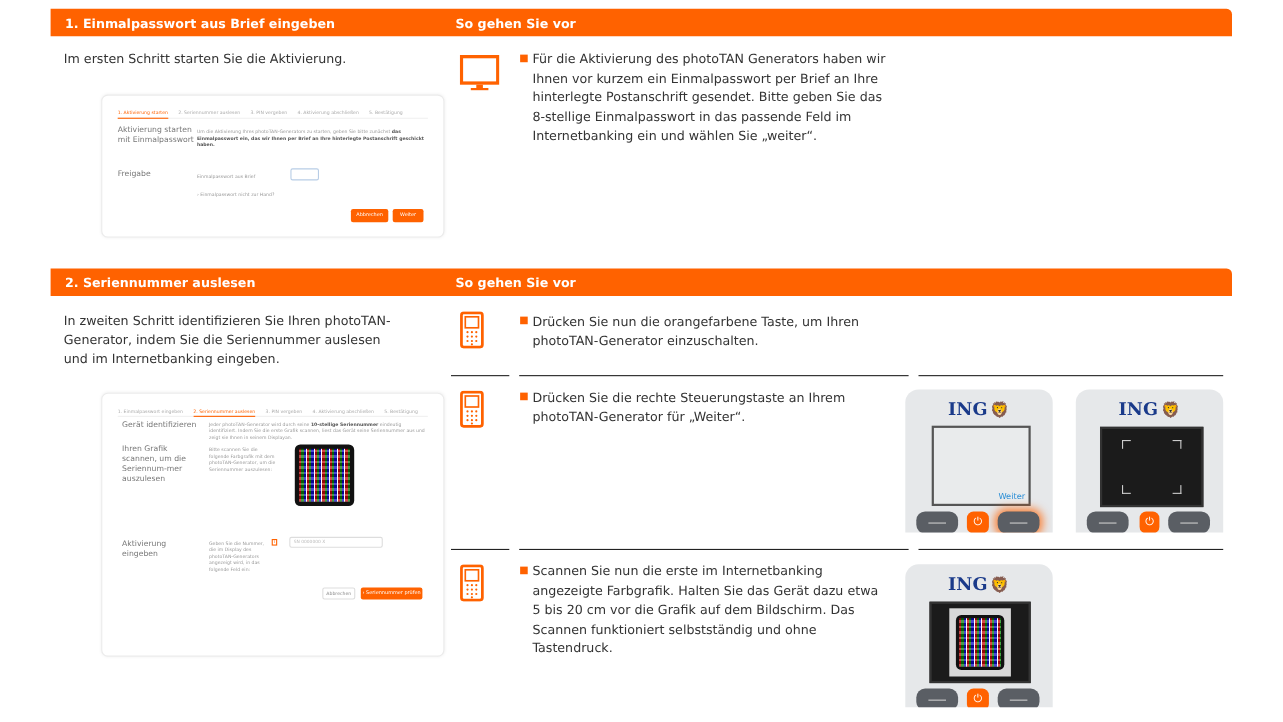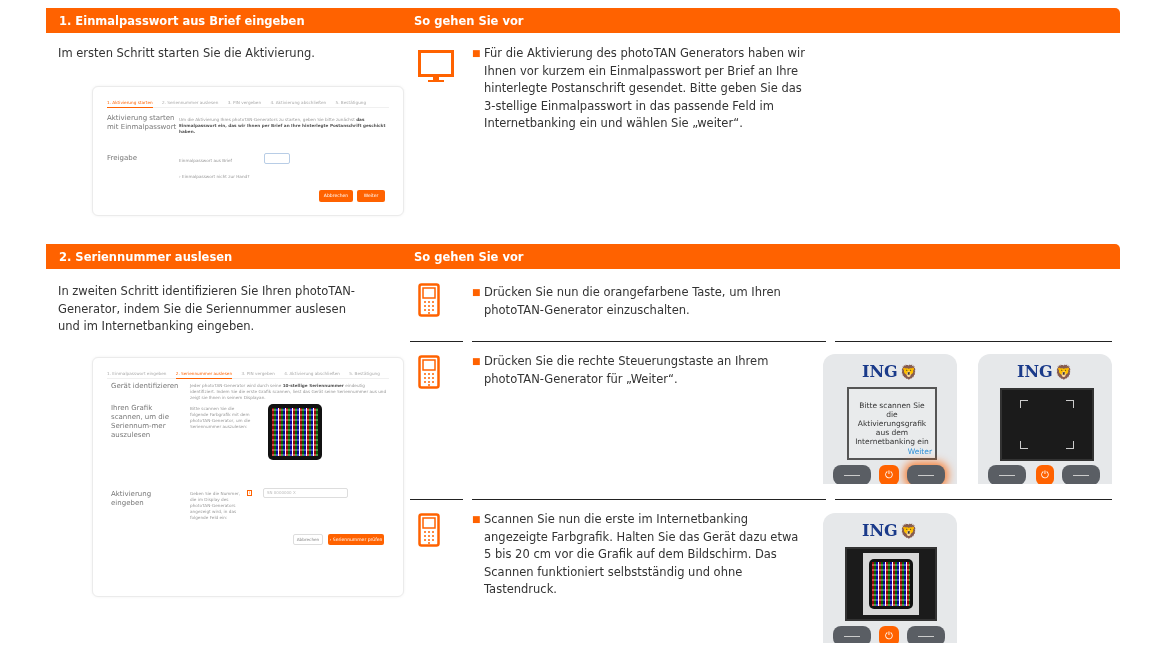--- a/index.html
+++ b/index.html
@@ -90,21 +90,21 @@
 </div>
 
 <svg class="icon" style="left:418px;top:50px" width="36" height="34" viewBox="0 0 36 34">
   <rect x="1.5" y="1.5" width="33" height="24" fill="none" stroke="#ff6200" stroke-width="3"></rect>
   <rect x="15" y="27" width="6" height="3" fill="#ff6200"></rect>
   <rect x="10" y="30" width="16" height="2" fill="#ff6200"></rect>
 </svg>
 
 <div class="step-text" style="left:484px;top:45px;width:330px">
   <span class="bullet">■</span>
-  <span>Für die Aktivierung des photoTAN Generators haben wir Ihnen vor kurzem ein Einmalpasswort per Brief an Ihre hinterlegte Postanschrift gesendet. Bitte geben Sie das 3-stellige Einmalpasswort in das passende Feld im Internetbanking ein und wählen Sie „weiter“.</span>
+  <span>Für die Aktivierung des photoTAN Generators haben wir Ihnen vor kurzem ein Einmalpasswort per Brief an Ihre hinterlegte Postanschrift gesendet. Bitte geben Sie das 8-stellige Einmalpasswort in das passende Feld im Internetbanking ein und wählen Sie „weiter“.</span>
 </div>
 
 <div class="bar" style="top:244px">
   <span class="l">2. Seriennummer auslesen</span>
   <span class="r">So gehen Sie vor</span>
 </div>
 
 <div class="intro" style="top:283px;width:300px">In zweiten Schritt identifizieren Sie Ihren photoTAN-Generator, indem Sie die Seriennummer auslesen und im Internetbanking eingeben.</div>
 
 <div class="shot" style="left:60px;top:357px;width:312px;height:240px">
@@ -176,21 +176,20 @@
     </g>
 </svg>
 <div class="step-text" style="left:484px;top:353px;width:330px">
   <span class="bullet">■</span>
   <span>Drücken Sie die rechte Steuerungstaste an Ihrem photoTAN-Generator für „Weiter“.</span>
 </div>
 
 <div class="device" style="left:823px;top:354px;width:134px;height:130px">
   <div class="logo"><span>ING</span><span class="lion">🦁</span></div>
   <div class="screen" style="left:24px;top:33px;width:90px;height:73px;background:#e9ebec;border-color:#555">
-    <div style="position:absolute;left:4px;right:4px;top:12px;font-size:7.5px;line-height:9px;text-align:center;color:#333">Bitte scannen Sie die Aktivierungsgrafik aus dem Internetbanking ein</div>
     <div style="position:absolute;right:3px;bottom:2px;font-size:7.5px;color:#2d8fd6">Weiter</div>
   </div>
   <div class="key" style="left:10px;top:111px;width:38px;height:20px"></div>
   <div class="pwr" style="left:56px;top:111px;width:20px;height:20px;line-height:20px">⏻</div>
   <div class="key glow" style="left:84px;top:111px;width:38px;height:20px"></div>
 </div>
 
 <div class="device" style="left:978px;top:354px;width:134px;height:130px">
   <div class="logo"><span>ING</span><span class="lion">🦁</span></div>
   <div class="screen" style="left:22px;top:34px;width:94px;height:73px;background:#1b1b1b;border-color:#333">

